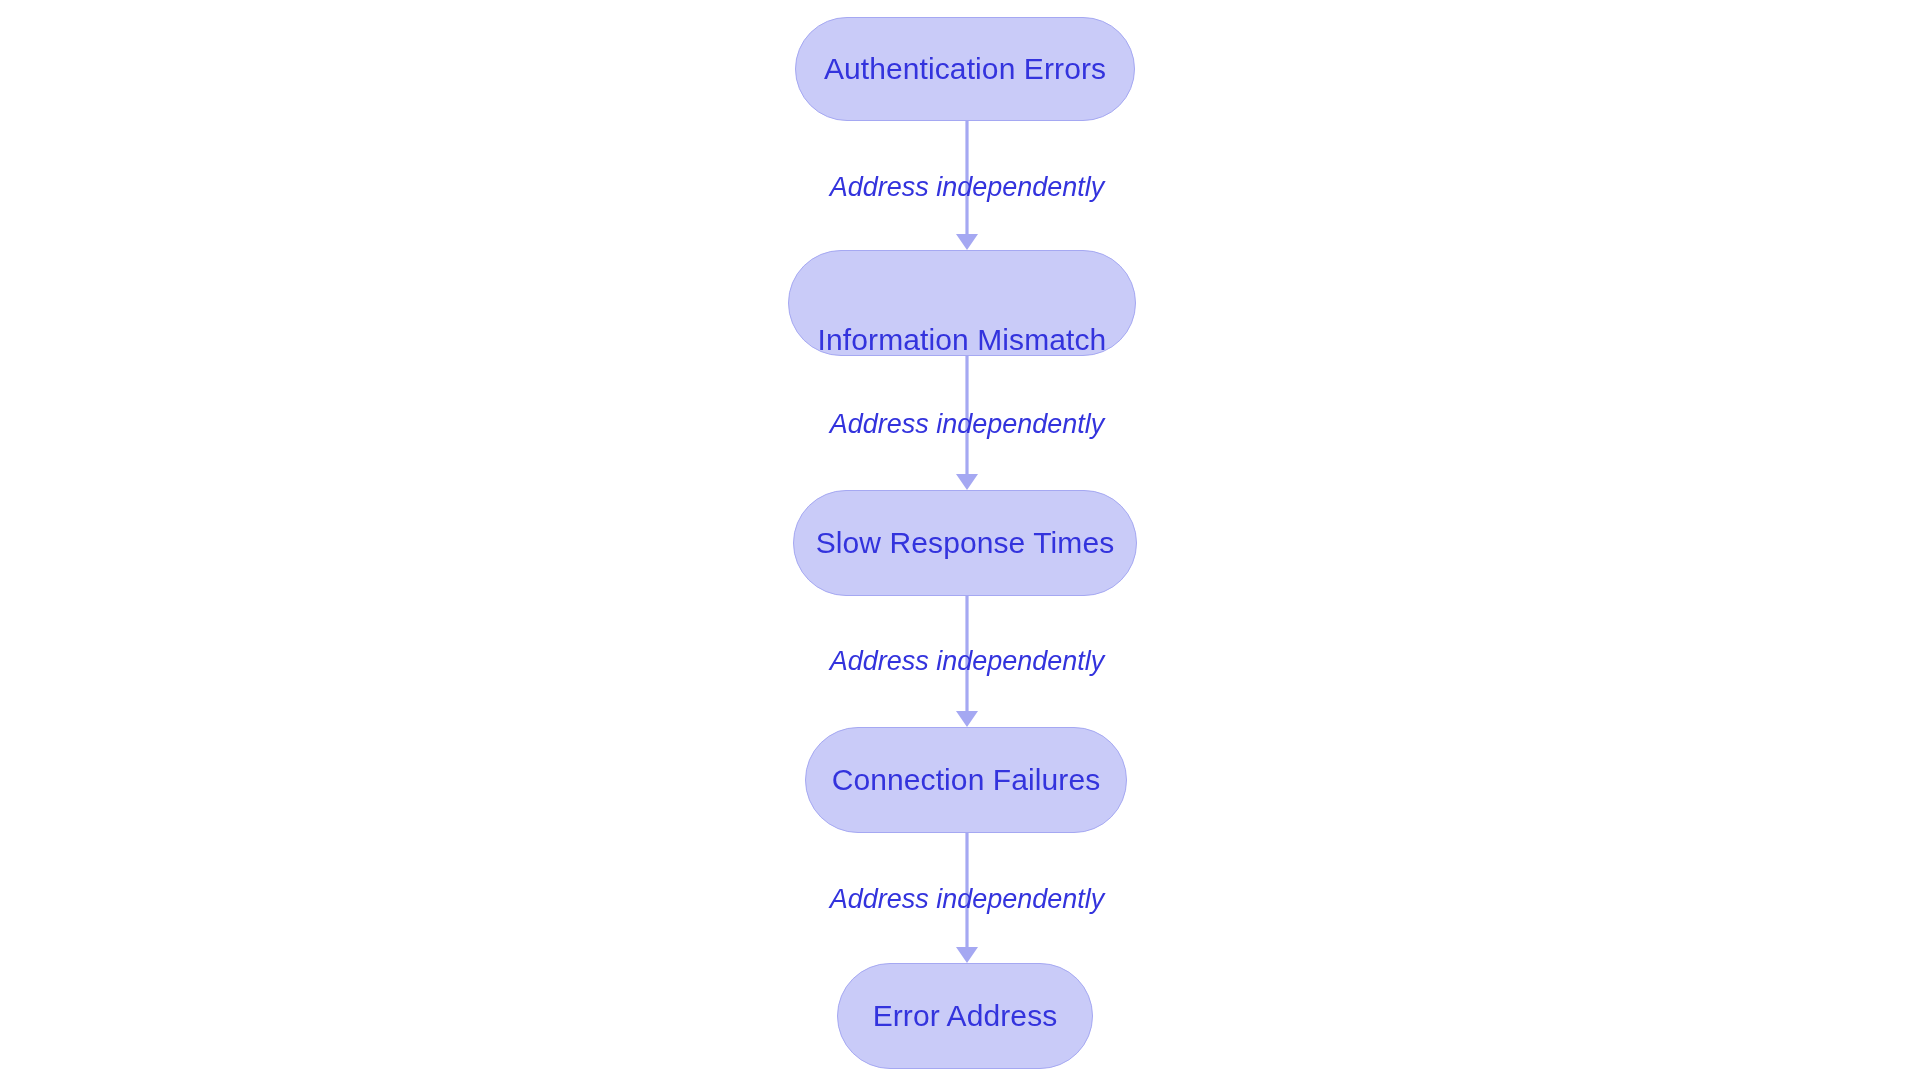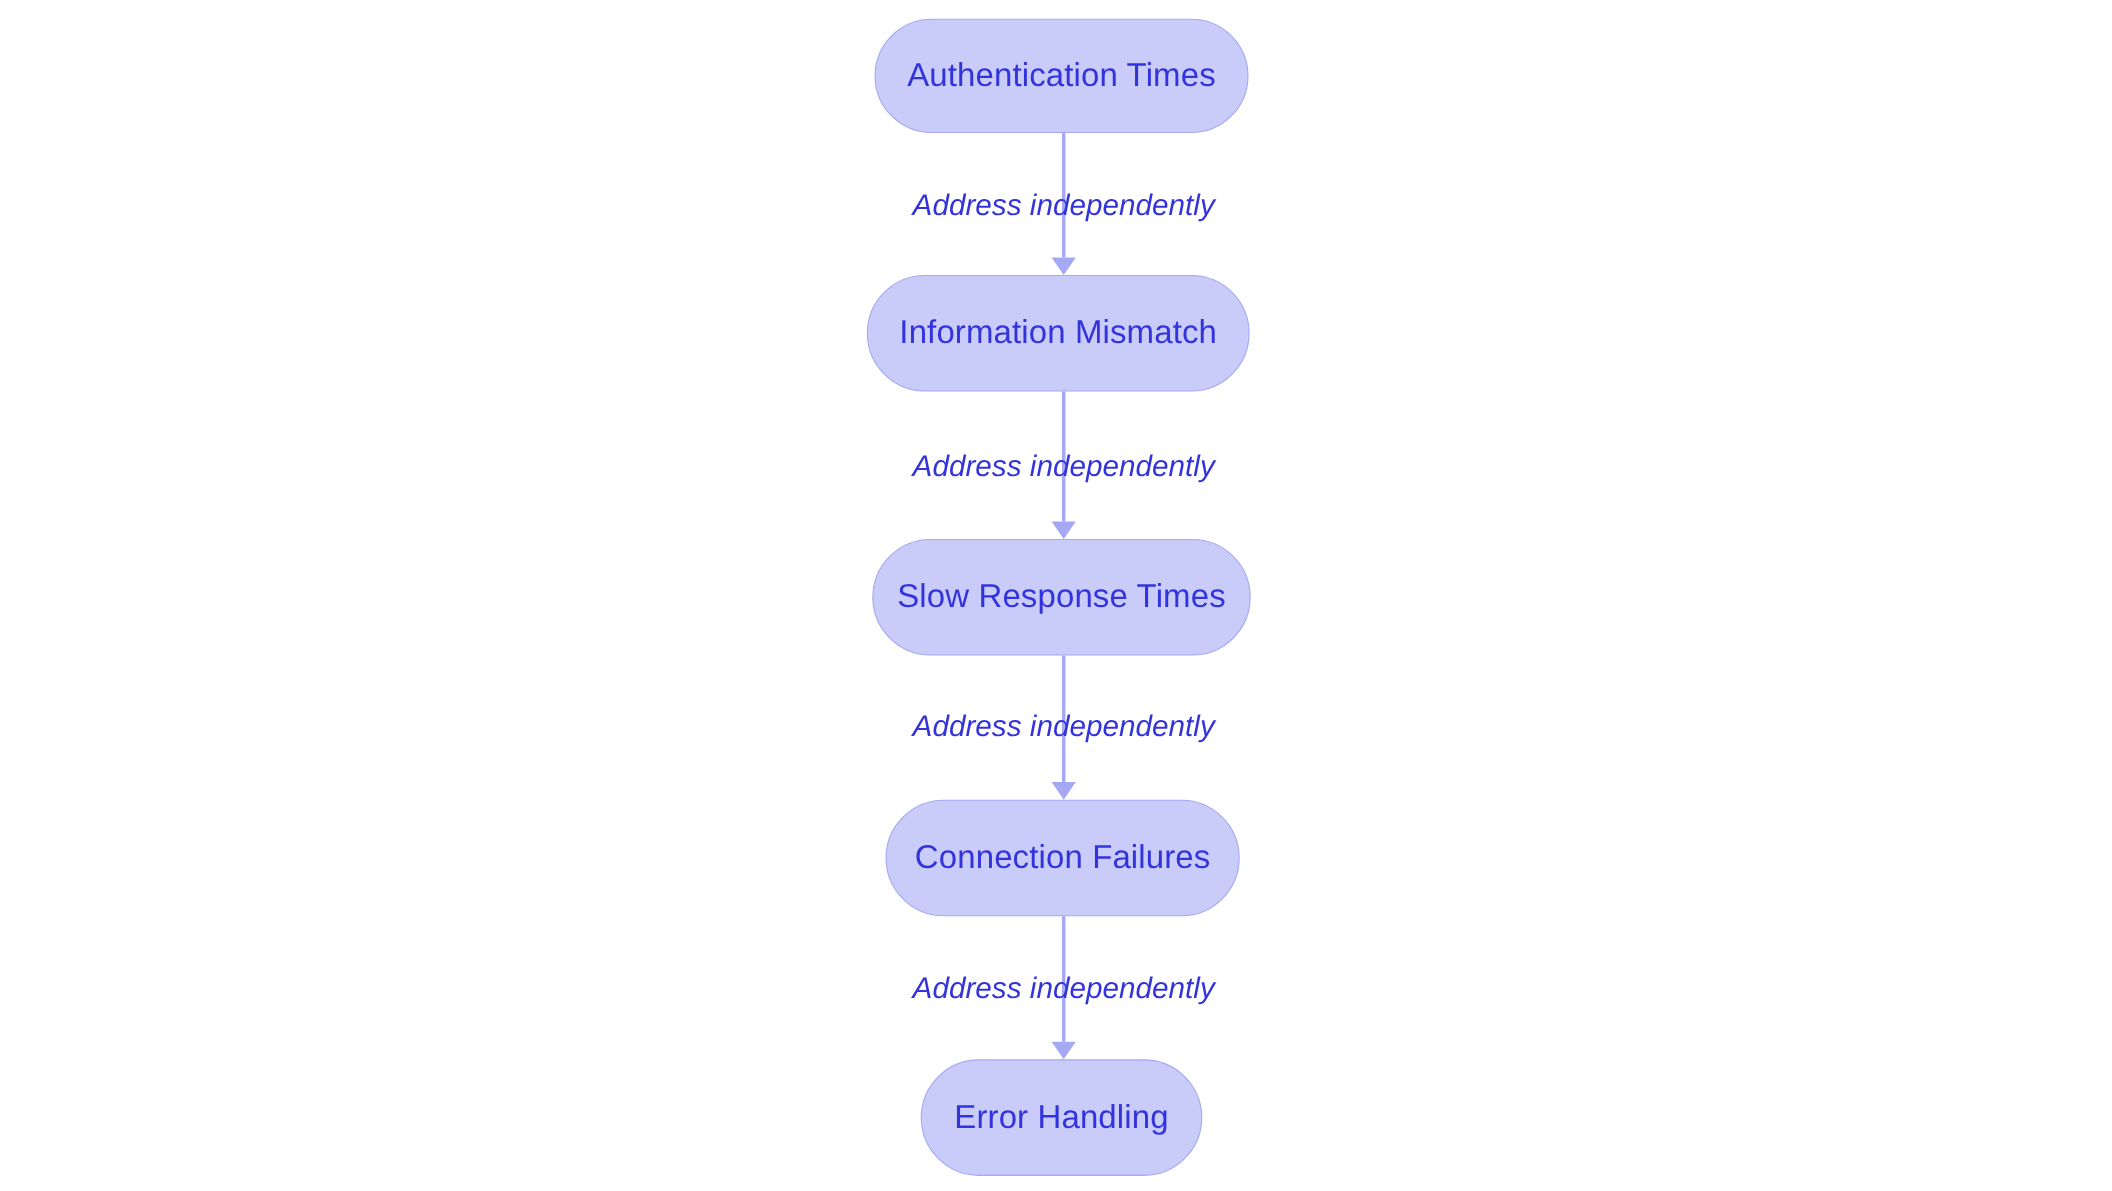--- a/index.html
+++ b/index.html
@@ -96,33 +96,33 @@
         <polygon points="956,711 978,711 967,727" class="edge-arrow" fill="#a5a8f2"></polygon>
       </g>
       <g>
         <line class="edge-line" x1="967" y1="833" x2="967" y2="947" stroke="#a5a8f2"></line>
         <polygon points="956,947 978,947 967,963" class="edge-arrow" fill="#a5a8f2"></polygon>
       </g>
     </svg>
 
   <div class="flow-column" id="node-layer">
       <div class="node" style="width: 340px; height: 104px; left: 795px; top: 17px; background: rgb(201, 203, 248); border-color: rgb(165, 168, 242);">
-        <span class="node-label">Authentication Times</span>
+        <span class="node-label">Authentication Errors</span>
       </div>
-      <div class="node" style="width: 348px; height: 106px; left: 788px; top: 250px; background: rgb(201, 203, 248); border-color: rgb(165, 168, 242);">
+      <div class="node" style="width: 348px; height: 106px; left: 788px; top: 250px; background: rgb(201, 203, 248); border-color: rgb(165, 168, 242); align-items: flex-end;">
         <span class="node-label">Information Mismatch</span>
       </div>
       <div class="node" style="width: 344px; height: 106px; left: 793px; top: 490px; background: rgb(201, 203, 248); border-color: rgb(165, 168, 242);">
         <span class="node-label">Slow Response Times</span>
       </div>
       <div class="node" style="width: 322px; height: 106px; left: 805px; top: 727px; background: rgb(201, 203, 248); border-color: rgb(165, 168, 242);">
         <span class="node-label">Connection Failures</span>
       </div>
       <div class="node" style="width: 256px; height: 106px; left: 837px; top: 963px; background: rgb(201, 203, 248); border-color: rgb(165, 168, 242);">
-        <span class="node-label">Error Handling</span>
+        <span class="node-label">Error Address</span>
       </div>
     </div>
   <div class="flow-column" id="edge-label-layer">
       <div class="edge-label" style="left: 967px; top: 187px; color: rgb(51, 51, 221);">Address independently</div>
       <div class="edge-label" style="left: 967px; top: 424px; color: rgb(51, 51, 221);">Address independently</div>
       <div class="edge-label" style="left: 967px; top: 661px; color: rgb(51, 51, 221);">Address independently</div>
       <div class="edge-label" style="left: 967px; top: 899px; color: rgb(51, 51, 221);">Address independently</div>
     </div>
 
 </div>

